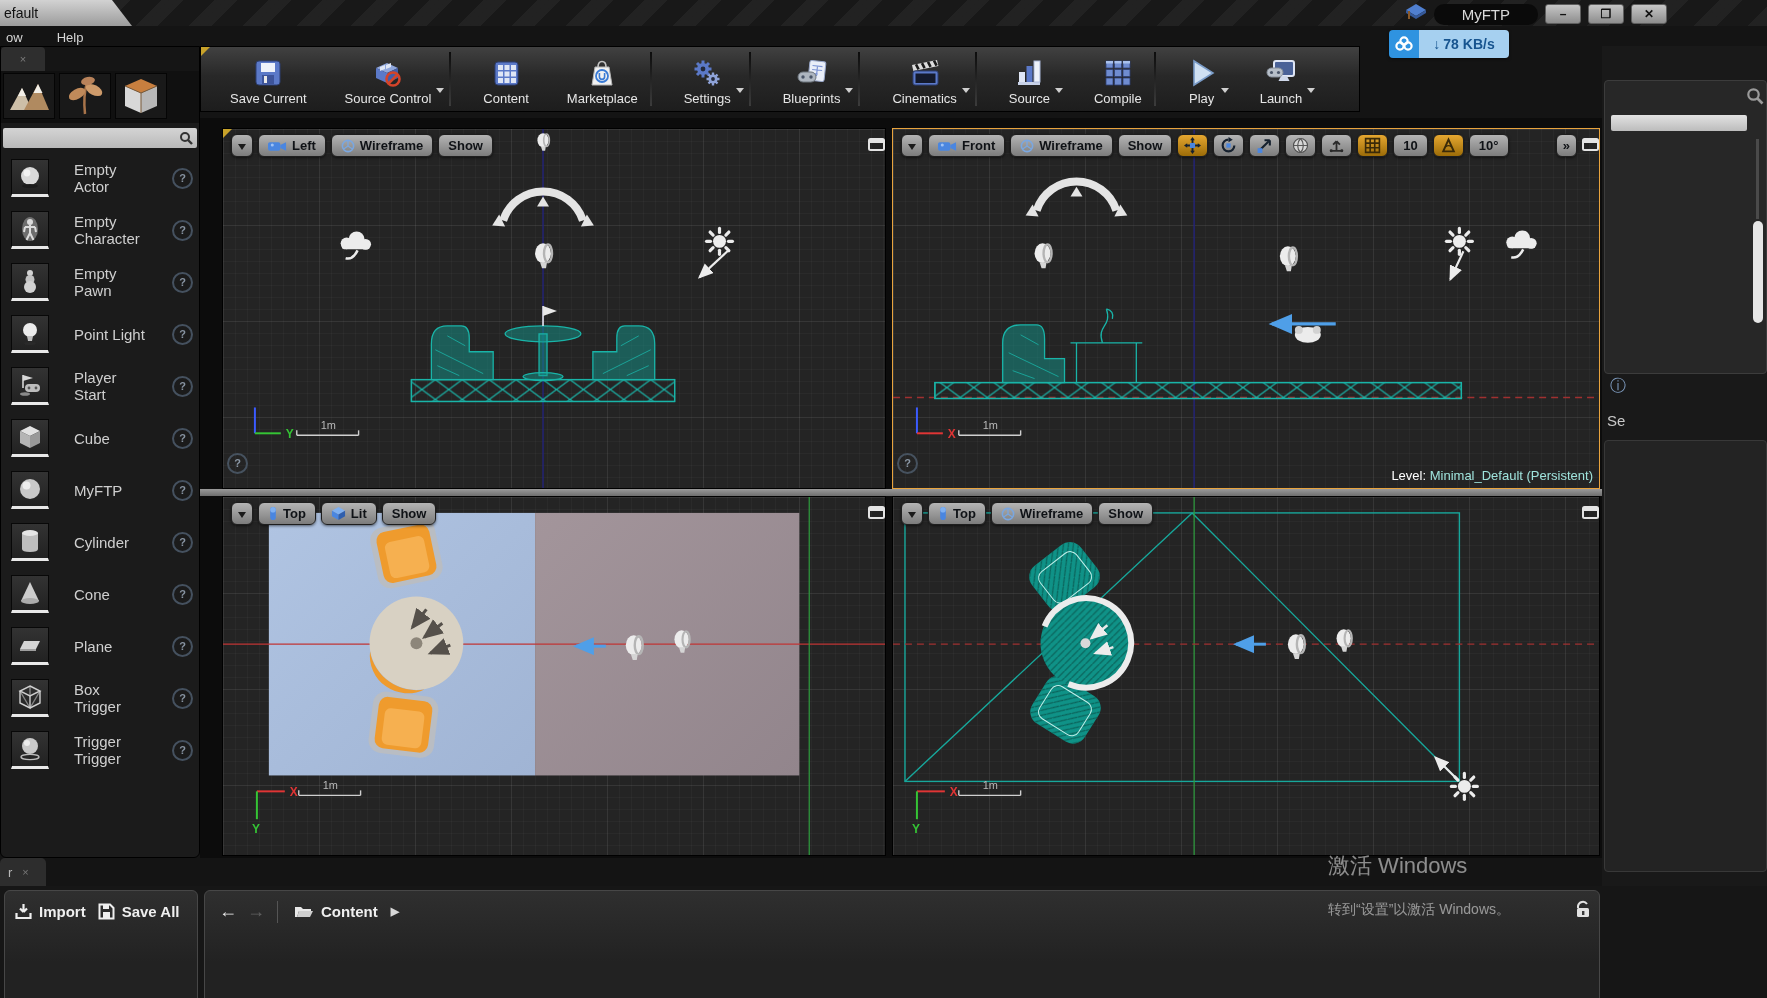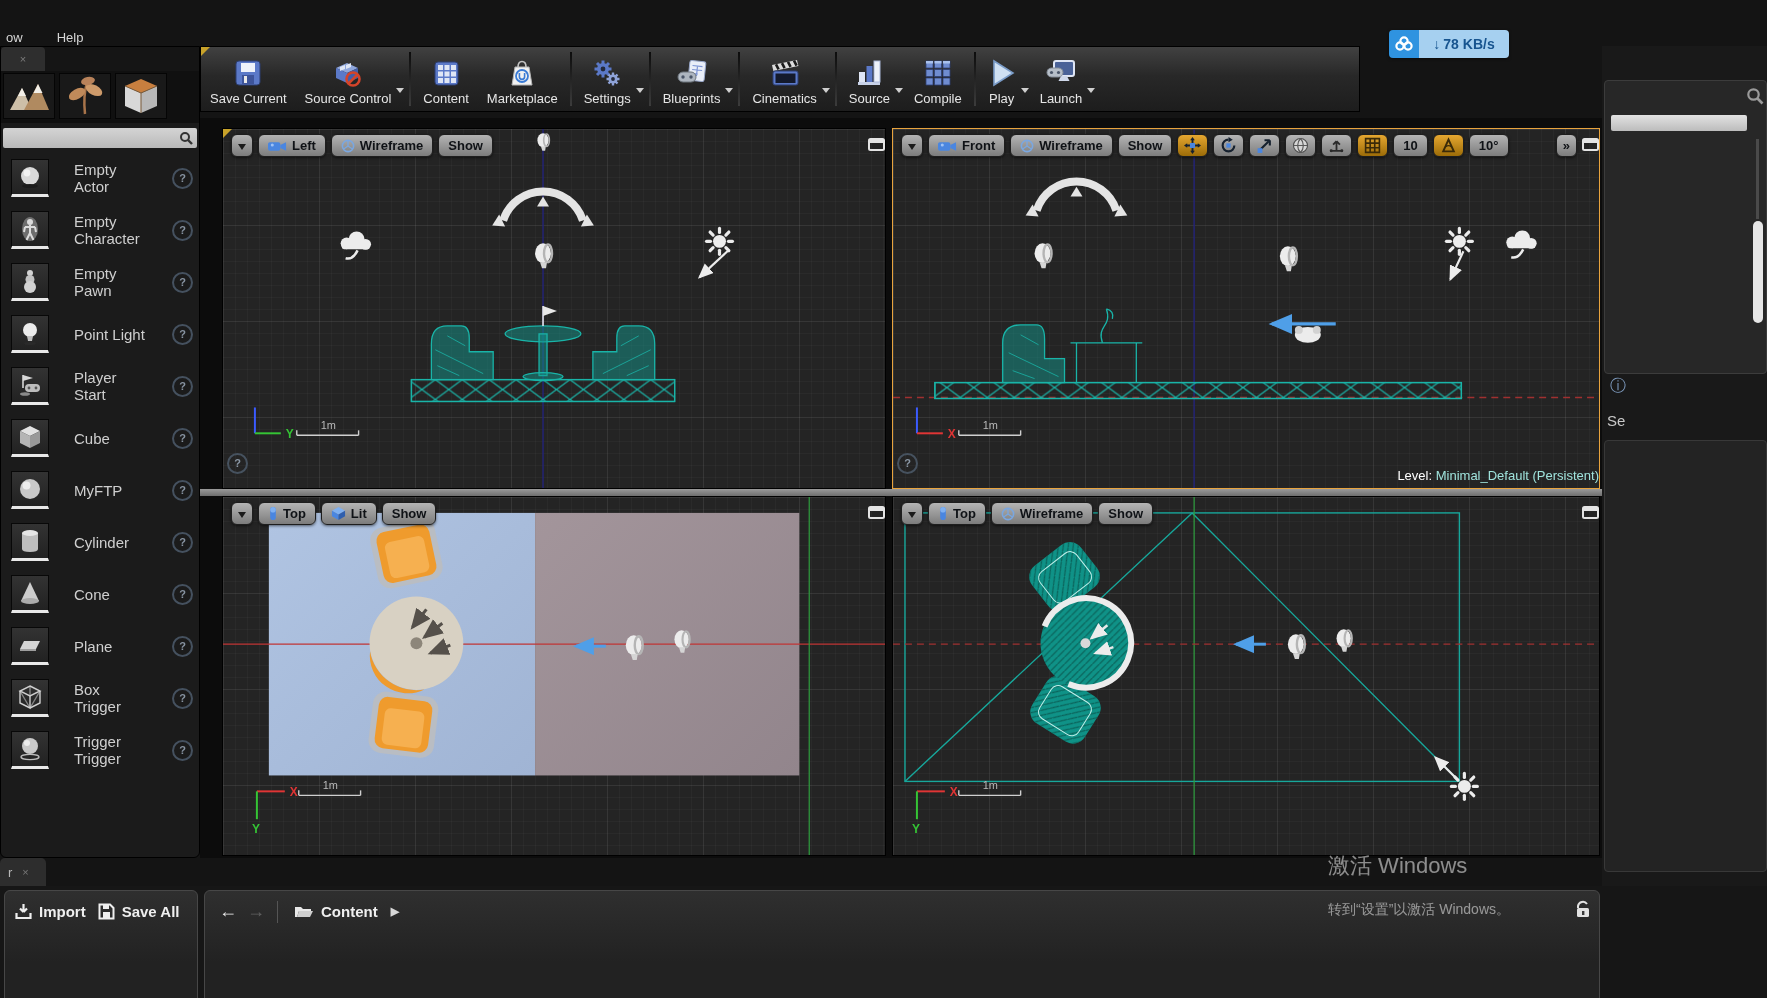--- a/index.html
+++ b/index.html
@@ -23,21 +23,21 @@
     border-radius:4px;overflow:hidden;box-shadow:0 1px 3px rgba(0,0,0,.5);}
   .dl-logo{width:30px;background:var(--badge-blue);display:flex;align-items:center;justify-content:center;}
   .dl-text{flex:1;background:#a6d0f0;color:#17548f;font-weight:bold;font-size:14px;display:flex;
     align-items:center;justify-content:center;gap:3px;}
   
   .toolbar{position:absolute;left:200px;top:46px;width:1160px;height:66px;display:flex;align-items:stretch;
     background:linear-gradient(#414141,#282828 45%,#1d1d1d);border:1px solid #000;box-sizing:border-box;}
   .wedge{position:absolute;left:0;top:0;width:0;height:0;border-top:9px solid #c8a22a;border-right:9px solid transparent;z-index:6;}
   .tb-btn{position:relative;display:flex;flex-direction:column;align-items:center;justify-content:flex-end;
     gap:3px;padding:5px 9px 5px;color:#e6e6e6;font-size:13px;background:none;border:none;cursor:pointer;
-    font-family:inherit;white-space:nowrap;}
+    font-family:inherit;white-space:nowrap;margin-left:20px;}
   .tb-btn svg{display:block;}
   .tb-dd{border:4px solid transparent;border-top:5px solid #cfcfcf;align-self:center;margin:26px 2px 0 -4px;}
   .tb-sep{width:2px;margin:5px 3px;background:linear-gradient(#0c0c0c,#3c3c3c);}
   
   .left-panel{position:absolute;left:0;top:46px;width:200px;height:812px;background:#1b1b1b;
     border:1px solid #000;border-radius:0 0 6px 6px;box-sizing:border-box;}
   .lp-tabbar{height:24px;background:#151515;display:flex;}
   .lp-tab{width:44px;background:#2e2e2e;border-radius:4px 4px 0 0;display:flex;align-items:center;justify-content:center;
     color:#7c7c7c;font-size:11px;}
   .lp-thumbs{height:48px;background:#101010;display:flex;gap:4px;padding:2px;}
@@ -63,21 +63,21 @@
   .h-split{position:absolute;left:0;top:371px;width:1402px;height:7px;background:linear-gradient(#9a9a9a,#6e6e6e);}
   .vp-head{position:absolute;top:5px;left:8px;right:0;display:flex;gap:5px;align-items:center;z-index:4;}
   .vpb{height:23px;padding:0 9px;display:inline-flex;align-items:center;gap:5px;
     background:linear-gradient(#b4b4b4,#7c7c7c);border:1px solid #1e1e1e;border-radius:6px;color:#0f1216;
     font-family:inherit;font-weight:bold;font-size:13px;box-shadow:0 1px 3px rgba(0,0,0,.55);cursor:pointer;white-space:nowrap;}
   .vpb.tool{padding:0 6px;}
   .vpb.orange{background:linear-gradient(#e6a730,#9c6c08);}
   .car{border:4px solid transparent;border-top:6px solid #1b1b1b;margin-top:6px;}
   .spacer{flex:1;}
   .vp-max{background:none;border:none;padding:0;cursor:pointer;}
-  .vp-level{position:absolute;right:0;bottom:5px;font-size:13px;color:#fff;z-index:3;}
+  .vp-level{position:absolute;right:6px;bottom:5px;font-size:13px;color:#fff;z-index:3;}
   .vp-level .val{color:var(--level-text);}
   .vp-help{position:absolute;left:4px;bottom:14px;width:17px;height:17px;border:2px solid #46525f;border-radius:50%;
     color:#8a97a5;font-size:11px;font-weight:bold;line-height:17px;text-align:center;z-index:3;}
   .ax{font:bold 12px "Liberation Sans",sans-serif;}
   .ax.g{fill:#35c435;} .ax.r{fill:#e03535;}
   .sc{font:11px "Liberation Sans",sans-serif;fill:#b9b9b9;}
   
   .right-strip{position:absolute;left:1602px;top:46px;width:165px;height:952px;background:#191919;}
   .rs-panel{position:absolute;left:2px;top:34px;width:161px;height:292px;background:#272727;
     border:1px solid #3c3c3c;border-radius:4px;}
@@ -160,20 +160,38 @@
       </g>
       <g id="spr-arc" fill="none" stroke="#e4e4e4">
         <path d="M-40 16 A 42 42 0 0 1 40 16" stroke-width="8"></path>
         <path d="M-44 10 l-7 11 l13 1 z" fill="#e4e4e4" stroke="none"></path>
         <path d="M44 10 l7 11 l-13 1 z" fill="#e4e4e4" stroke="none"></path>
         <path d="M0 -8 l-6 10 h12 z" fill="#e4e4e4" stroke="none"></path>
       </g>
     </defs>
   </svg>
 
+  <div class="titlebar">
+    <div class="win-tab">
+      <span>efault</span>
+    </div>
+    <div class="tb-right">
+      <span>
+        <svg width="22" height="18" viewBox="0 0 22 18">
+            <path d="M11 1 L21 7 L11 13 L1 7 Z" fill="#4f7fd0"></path>
+            <path d="M11 13 L21 7 V10 L11 16 L1 10 V7 Z" fill="#35599a"></path>
+            <rect x="3" y="8" width="2" height="8" fill="#8a5a2a"></rect>
+          </svg>
+      </span>
+      <div class="app-pill">MyFTP</div>
+      <button class="win-btn">–</button>
+      <button class="win-btn">❐</button>
+      <button class="win-btn">✕</button>
+    </div>
+  </div>
 
   <div class="menubar">
     <span class="menu-item">ow</span>
     <span class="menu-item">Help</span>
   </div>
 
   <div class="dl-badge">
     <div class="dl-logo">
       <svg width="20" height="16" viewBox="0 0 20 16" fill="none" stroke="#fff" stroke-width="2.2">
         <circle cx="6" cy="10" r="3.6"></circle>

